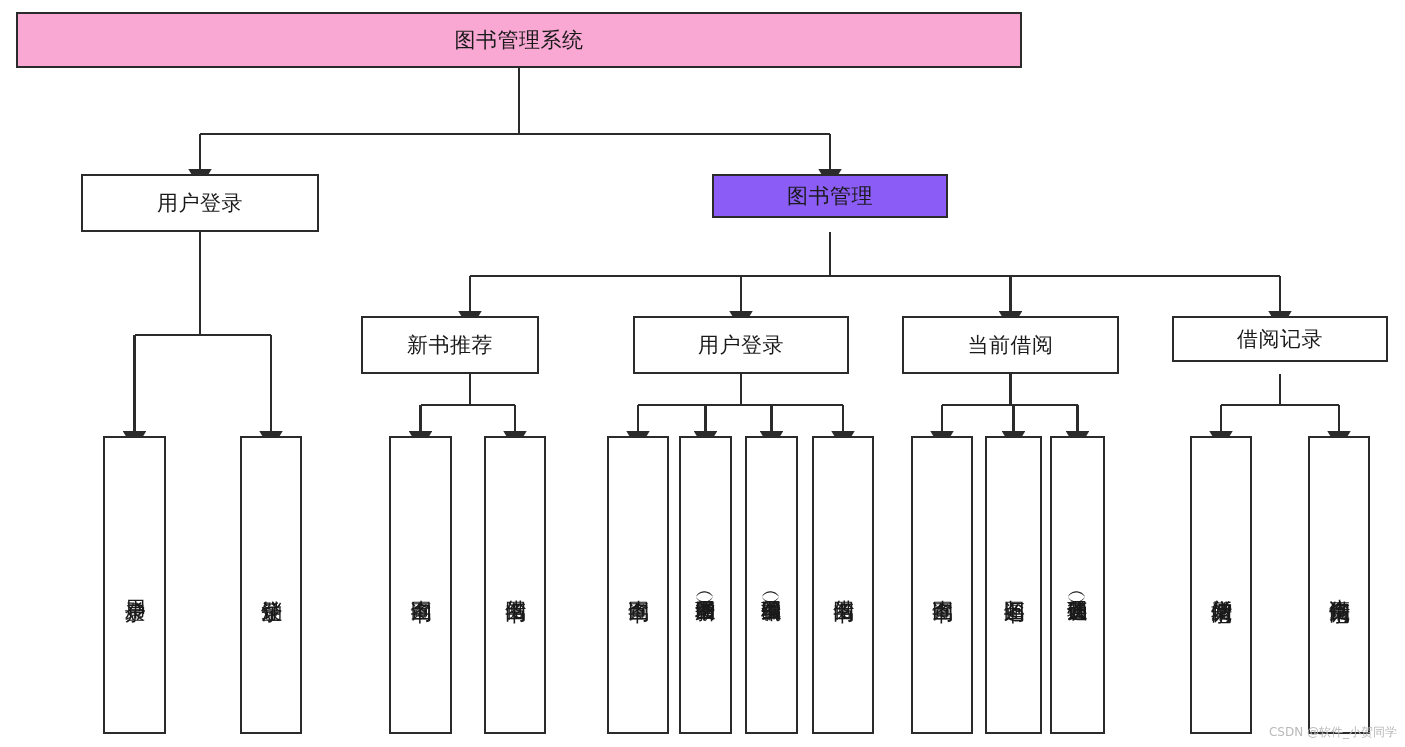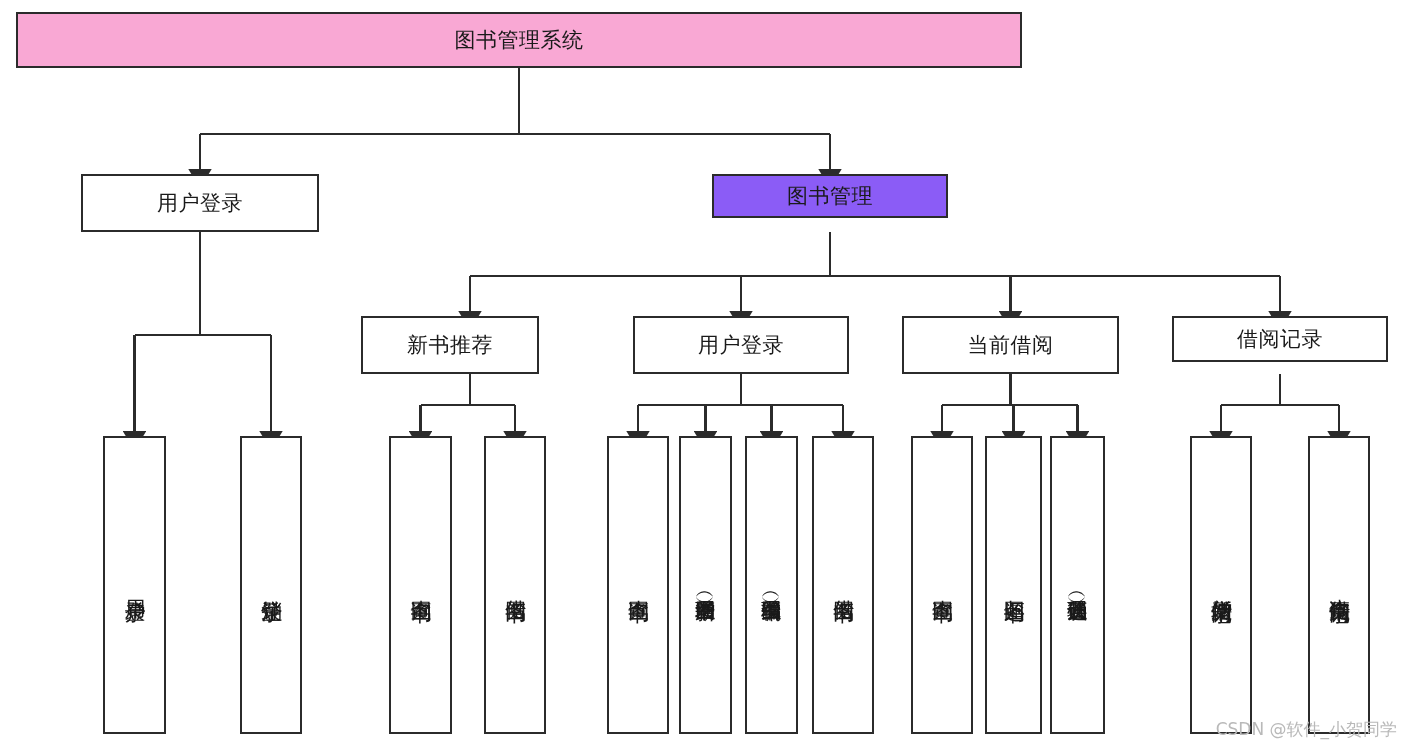--- a/index.html
+++ b/index.html
@@ -55,21 +55,21 @@
     white-space: nowrap;
   }
   .node.tight {
     font-size: 20px;
     letter-spacing: 0px;
   }
   #watermark {
     position: absolute;
     right: 8px;
     bottom: 6px;
-    font-size: 17px;
+    font-size: 12px;
     color: #b9b9b9;
     font-family: "DejaVu Sans", "Liberation Sans", sans-serif;
     white-space: nowrap;
     pointer-events: none;
   }
 </style>
 </head>
 <body>
 
 <div id="diagram-root">

